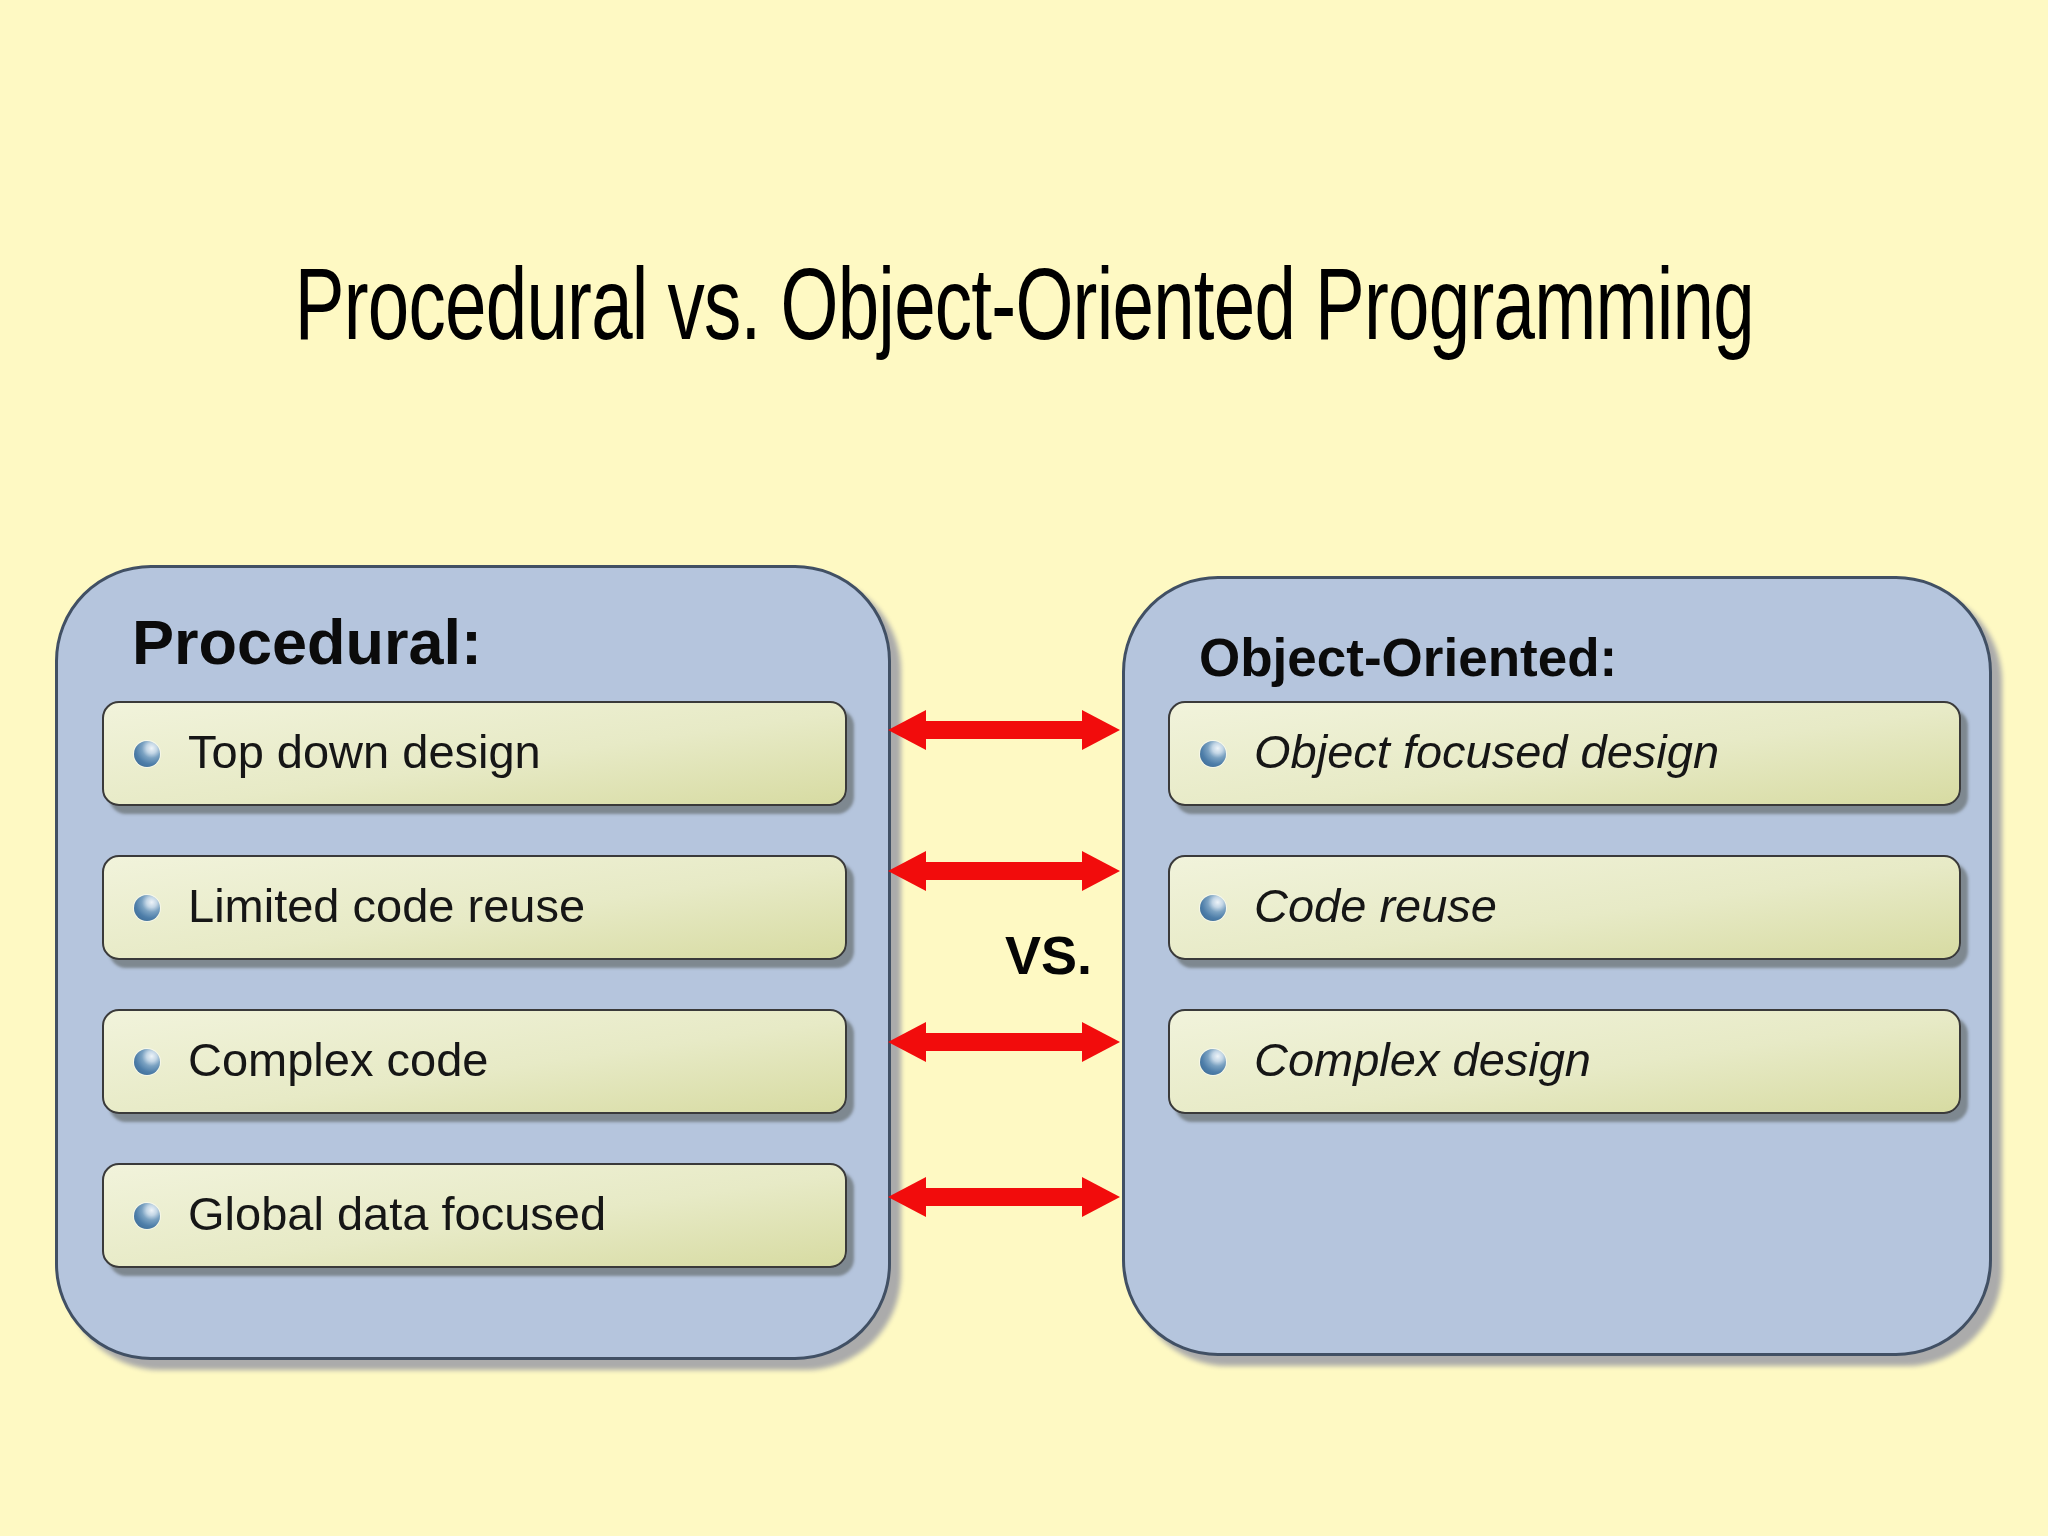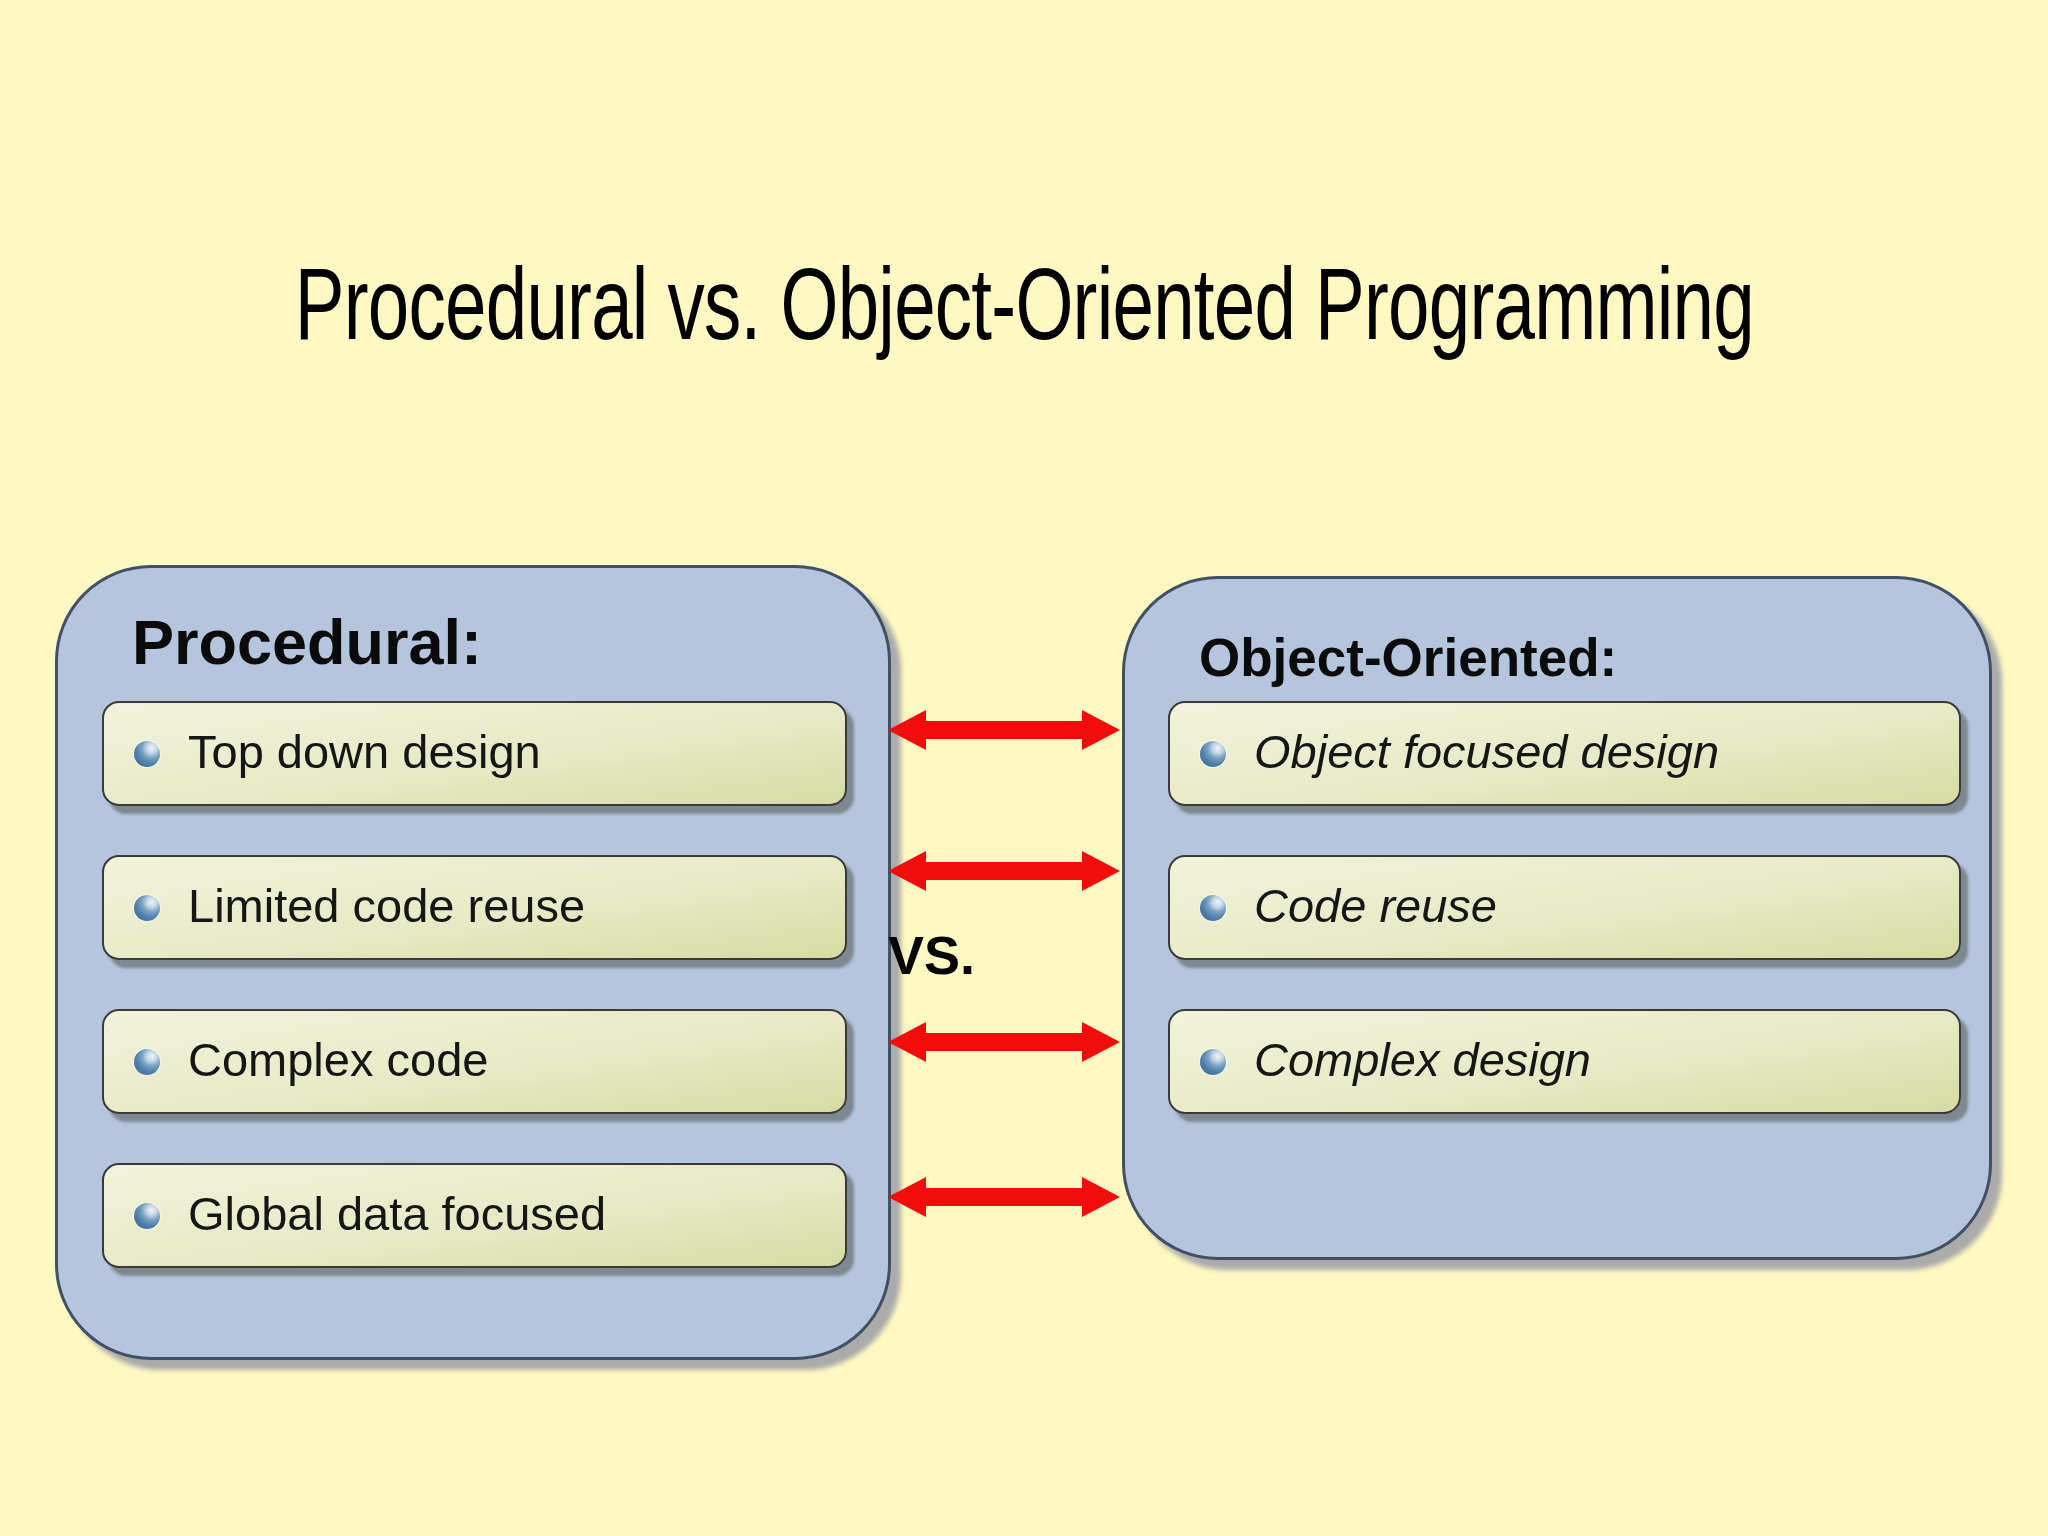--- a/index.html
+++ b/index.html
@@ -13,21 +13,21 @@
     display:inline-block;white-space:nowrap;font-size:102px;line-height:1.1;
     font-weight:400;color:#000;transform:scaleX(.73);letter-spacing:-1px;
   }
   
   .panel{
     position:absolute;background:var(--panel-fill,#b5c5dd);
     border:3px solid var(--panel-border,#4150644);border-color:var(--panel-border,#415064);
     border-radius:96px;box-shadow:10px 10px 5px #ababab;box-sizing:border-box;margin-top:20px;
   }
   .panel-left{left:55px;top:545px;width:836px;height:795px;}
-  .panel-right{left:1122px;top:556px;width:870px;height:684px;}
+  .panel-right{left:1122px;top:556px;width:870px;height:780px;}
   .panel-header{position:absolute;left:74px;font-weight:700;color:#0b0b0b;white-space:nowrap;}
   .panel-left .panel-header{top:38px;font-size:63px;}
   .panel-right .panel-header{top:48px;font-size:53px;}
   
   .item{
     position:absolute;height:105px;box-sizing:border-box;
     background:linear-gradient(172deg,var(--item-fill-top,#f1f3db) 0%,#e7eac6 55%,var(--item-fill-bottom,#d7dba2) 100%);
     border:2.5px solid var(--item-border,#3a3a3a);border-radius:17px;
     box-shadow:7px 8px 3px rgba(80,86,80,.55);
     display:flex;align-items:center;padding-left:30px;
@@ -41,21 +41,21 @@
   }
   .item-label{font-size:47px;line-height:1;color:#161616;white-space:nowrap;padding-bottom:4px;}
   
   .arrow{position:absolute;left:888px;width:232px;height:40px;display:flex;align-items:center;}
   .arrow .head{width:0;height:0;border-top:20px solid transparent;border-bottom:20px solid transparent;}
   .arrow .head-left {border-right:38px solid var(--arrow-red,#f20c0c);}
   .arrow .head-right{border-left:38px solid var(--arrow-red,#f20c0c);}
   .arrow .shaft{flex:1;height:18px;background:var(--arrow-red,#f20c0c);}
   
   .vs-label{
-    position:absolute;left:888px;top:924px;width:204px;text-align:left;
+    position:absolute;left:888px;top:924px;width:204px;text-align:right;
     font-size:54px;font-weight:700;color:#050505;
   }
 </style>
 </head>
 <body>
 
 <div class="slide">
 
   <div class="title-row">
     <span class="title-text">Procedural vs. Object-Oriented Programming</span>

